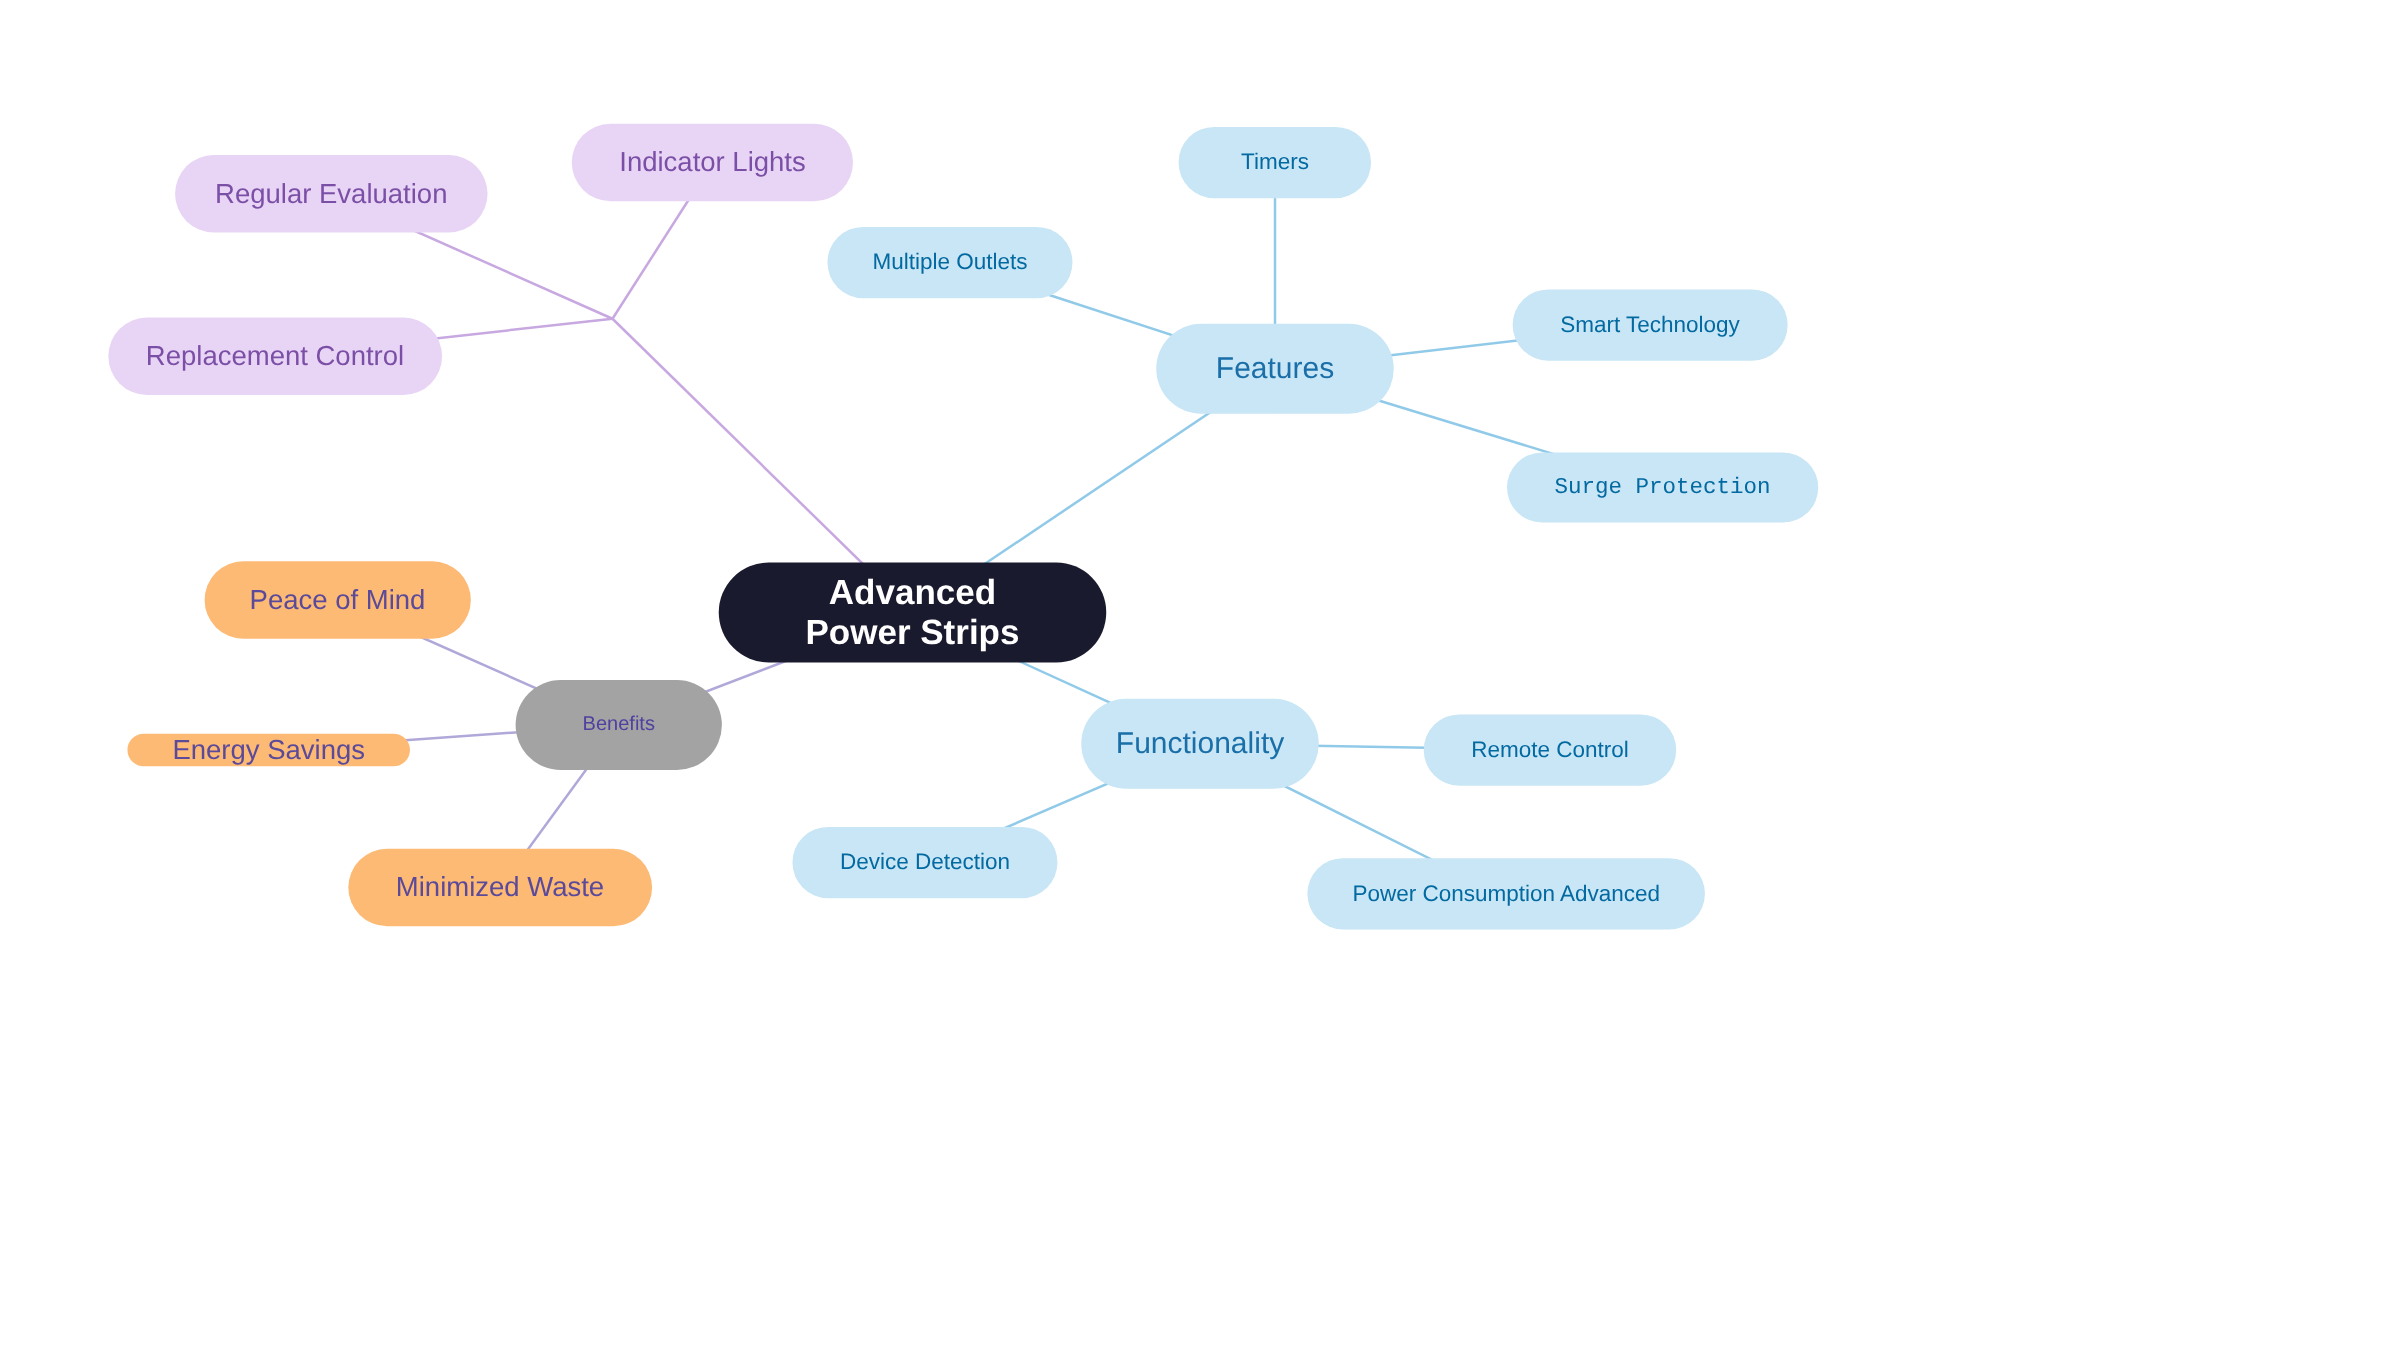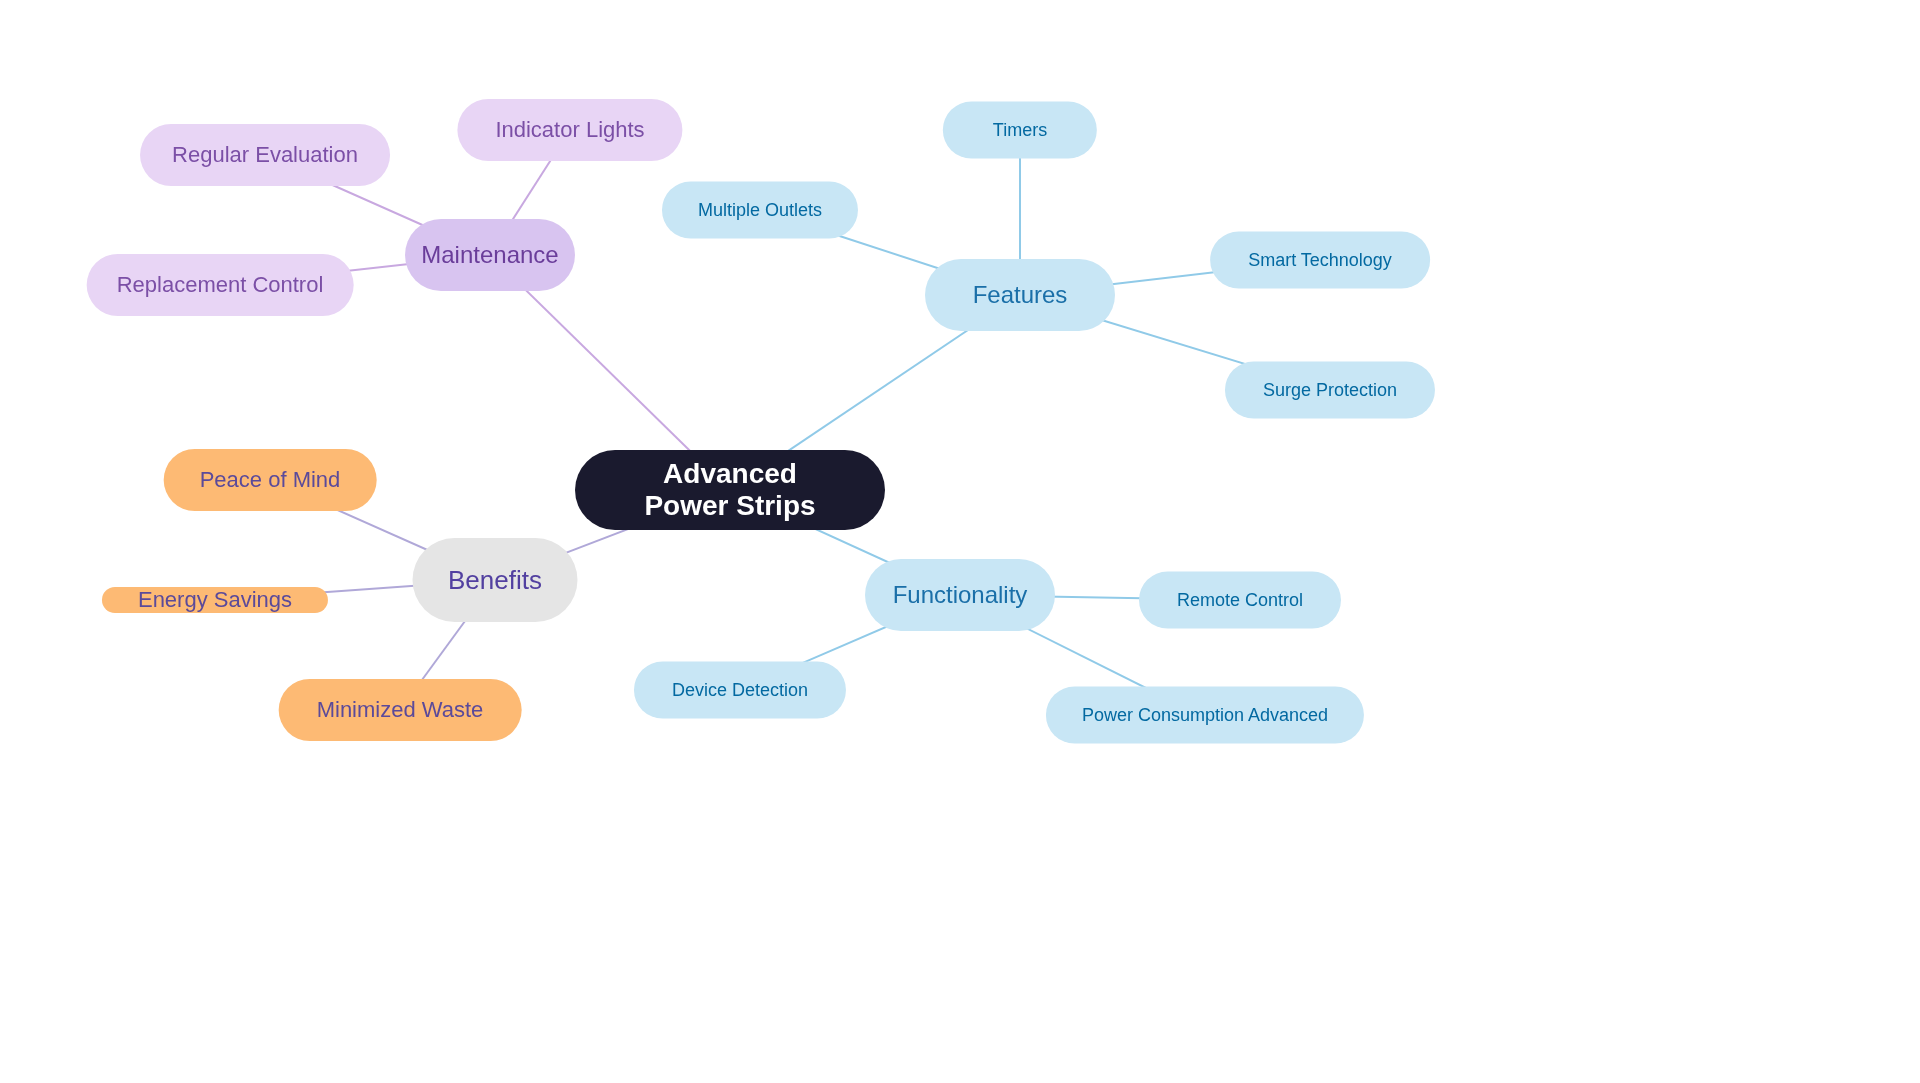--- a/index.html
+++ b/index.html
@@ -71,26 +71,26 @@
       width: 170px;
       height: 72px;
     }
     .node-lavender {
       background: #fdba74;
       color: #5b4a9a;
       font-size: 22px;
       padding: 18px 32px;
     }
     .node-lavender-mid {
-      background: #e5e5e5;
+      background: #a3a3a3;
       color: #5240a0;
-      font-size: 26px;
+      font-size: 16px;
       padding: 20px 36px;
       width: 165px;
-      height: 84px;
+      height: 72px;
     }
   </style>
 </head>
 <body>
 
 <div id="mindmap-container">
   <svg id="connections" xmlns="http://www.w3.org/2000/svg">
 
     <line x1="730" y1="490" x2="1020" y2="295" stroke="#90cae8" stroke-width="2"></line>
 
@@ -127,27 +127,24 @@
   </div>
   <div class="node node-blue" style="left: 760px; top: 210px; padding: 18px 36px;">
     <span>Multiple Outlets</span>
   </div>
   <div class="node node-blue" style="left: 1020px; top: 130px; padding: 18px 50px;">
     <span>Timers</span>
   </div>
   <div class="node node-blue" style="left: 1320px; top: 260px; padding: 18px 38px;">
     <span>Smart Technology</span>
   </div>
-  <div class="node node-blue" style="left: 1330px; top: 390px; padding: 18px 38px;">
+  <div class="node node-blue" style="left: 1330px; top: 390px; padding: 18px 38px; font-family: Liberation Mono, monospace;">
     <span>Surge Protection</span>
   </div>
 
-  <div class="node node-purple-mid" style="left: 490px; top: 255px;">
-    <span>Maintenance</span>
-  </div>
   <div class="node node-purple" style="left: 570px; top: 130px; padding: 18px 38px;">
     <span>Indicator Lights</span>
   </div>
   <div class="node node-purple" style="left: 265px; top: 155px; padding: 18px 32px;">
     <span>Regular Evaluation</span>
   </div>
   <div class="node node-purple" style="left: 220px; top: 285px; padding: 18px 30px;">
     <span>Replacement Control</span>
   </div>
 

